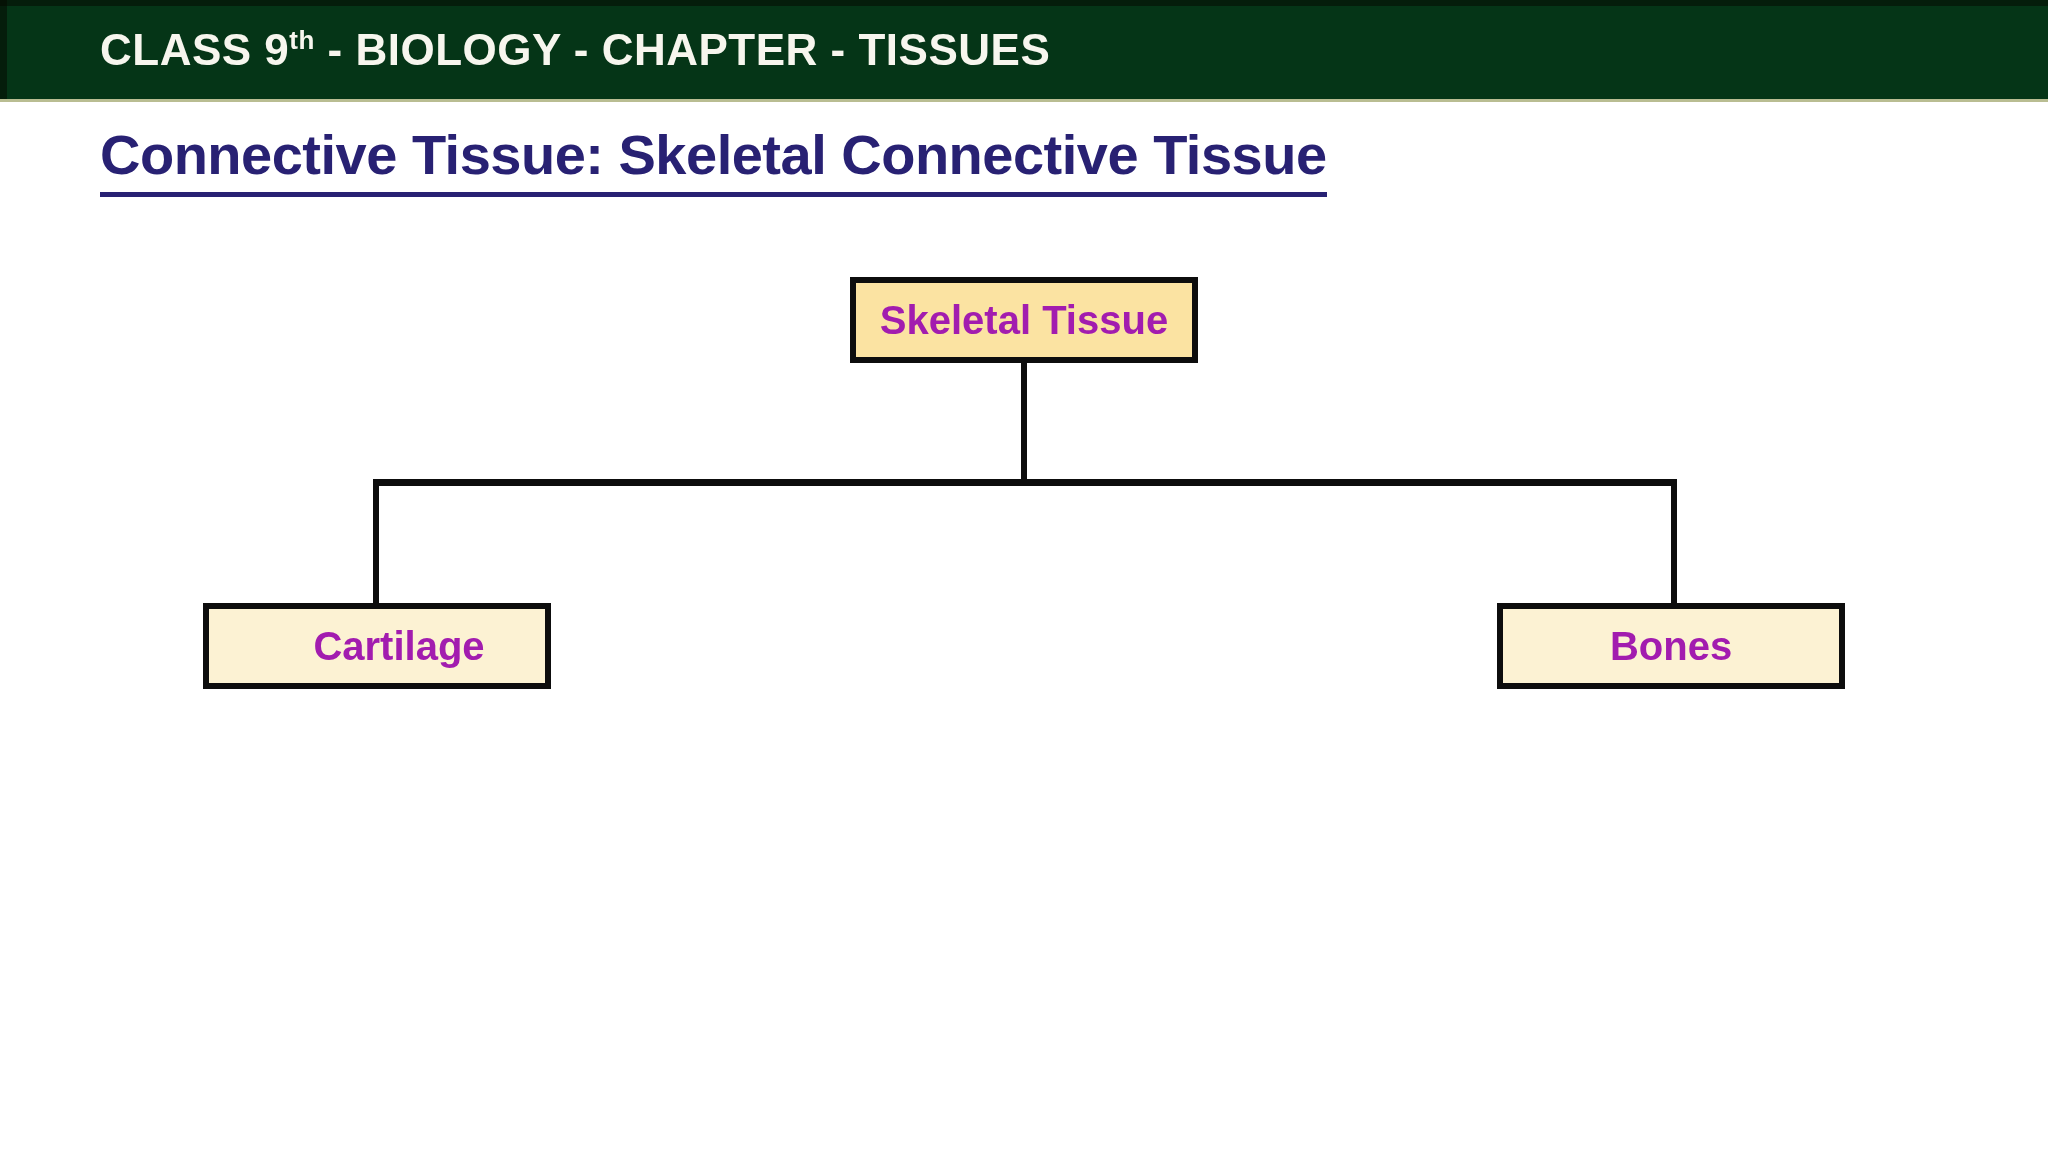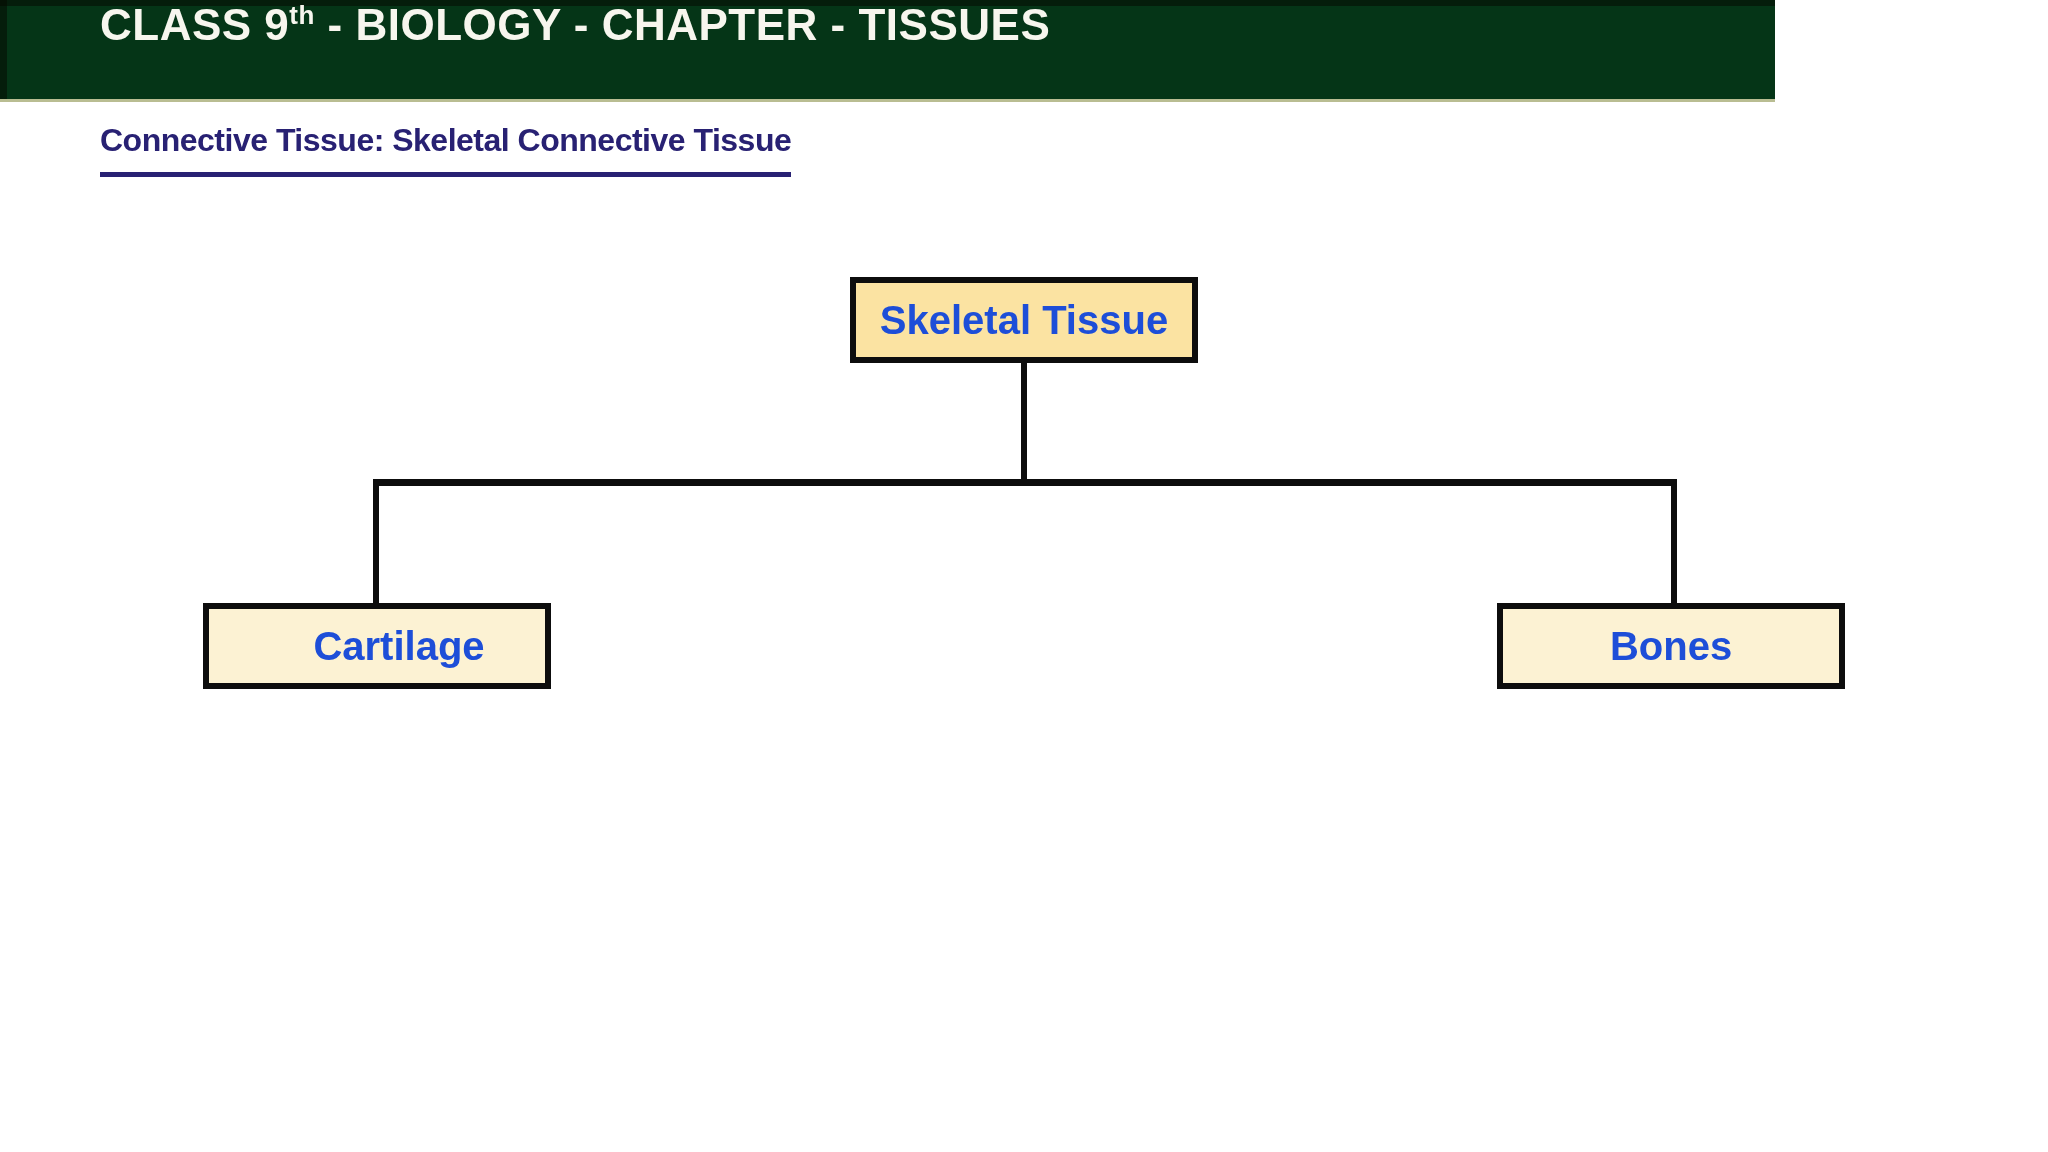--- a/index.html
+++ b/index.html
@@ -6,62 +6,62 @@
   .slide{
     position:relative;
     width:2048px;height:1152px;
     background:#ffffff;
     overflow:hidden;
     font-family:"Liberation Sans", sans-serif;
   }
 
   
   .header-bar{
-    position:absolute;left:0;top:0;width:1775px;height:102px;
+    position:absolute;left:0;top:0;width:2048px;height:102px;
     background:#053517;
     border-bottom:3px solid #b9bd92;
     box-shadow:inset 0 6px 0 rgba(5,10,2,0.55), inset 7px 0 0 rgba(5,10,2,0.55);
-    display:flex;
+    display:flex;align-items:center;
     box-sizing:border-box;
   }
   .header-title{
     margin-left:100px;
     color:#f7f6ee;
     font-size:44px;
     font-weight:bold;
     letter-spacing:0.5px;
     white-space:nowrap;
   }
   .header-title sup{
     font-size:26px;
     vertical-align:super;
     line-height:0;
   }
 
   
   .section-heading{
     position:absolute;left:100px;top:122px;
     color:#282173;
-    font-size:32px;
+    font-size:56px;
     font-weight:bold;
     letter-spacing:-0.5px;
     white-space:nowrap;
     border-bottom:5px solid #282173;
-    padding-bottom:13px;
+    padding-bottom:5px;
   }
 
   
   .node{
     position:absolute;
     box-sizing:border-box;
     border:6px solid #0d0d0d;
     display:flex;align-items:center;justify-content:center;
     font-weight:bold;
     font-size:40px;
-    color:#1d4ed8;
+    color:#a21caf;
     white-space:nowrap;
   }
   .node-root{
     left:850px;top:277px;width:348px;height:86px;
     background:#fbe3a2;
   }
   .node-child{
     background:#fcf2d3;
     width:348px;height:86px;top:603px;
   }

